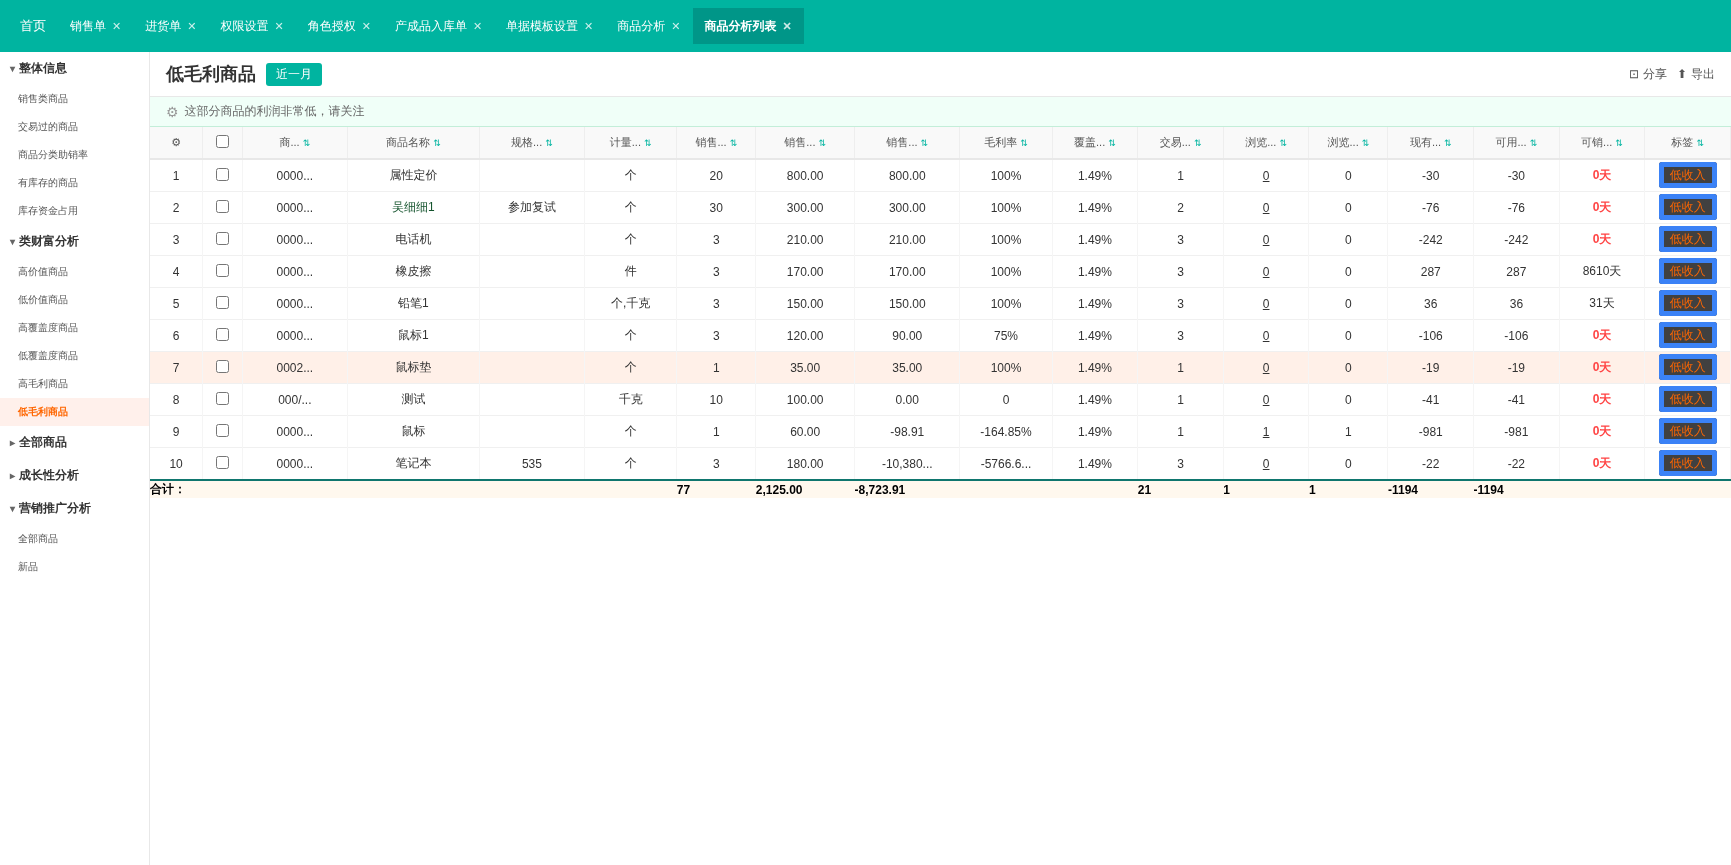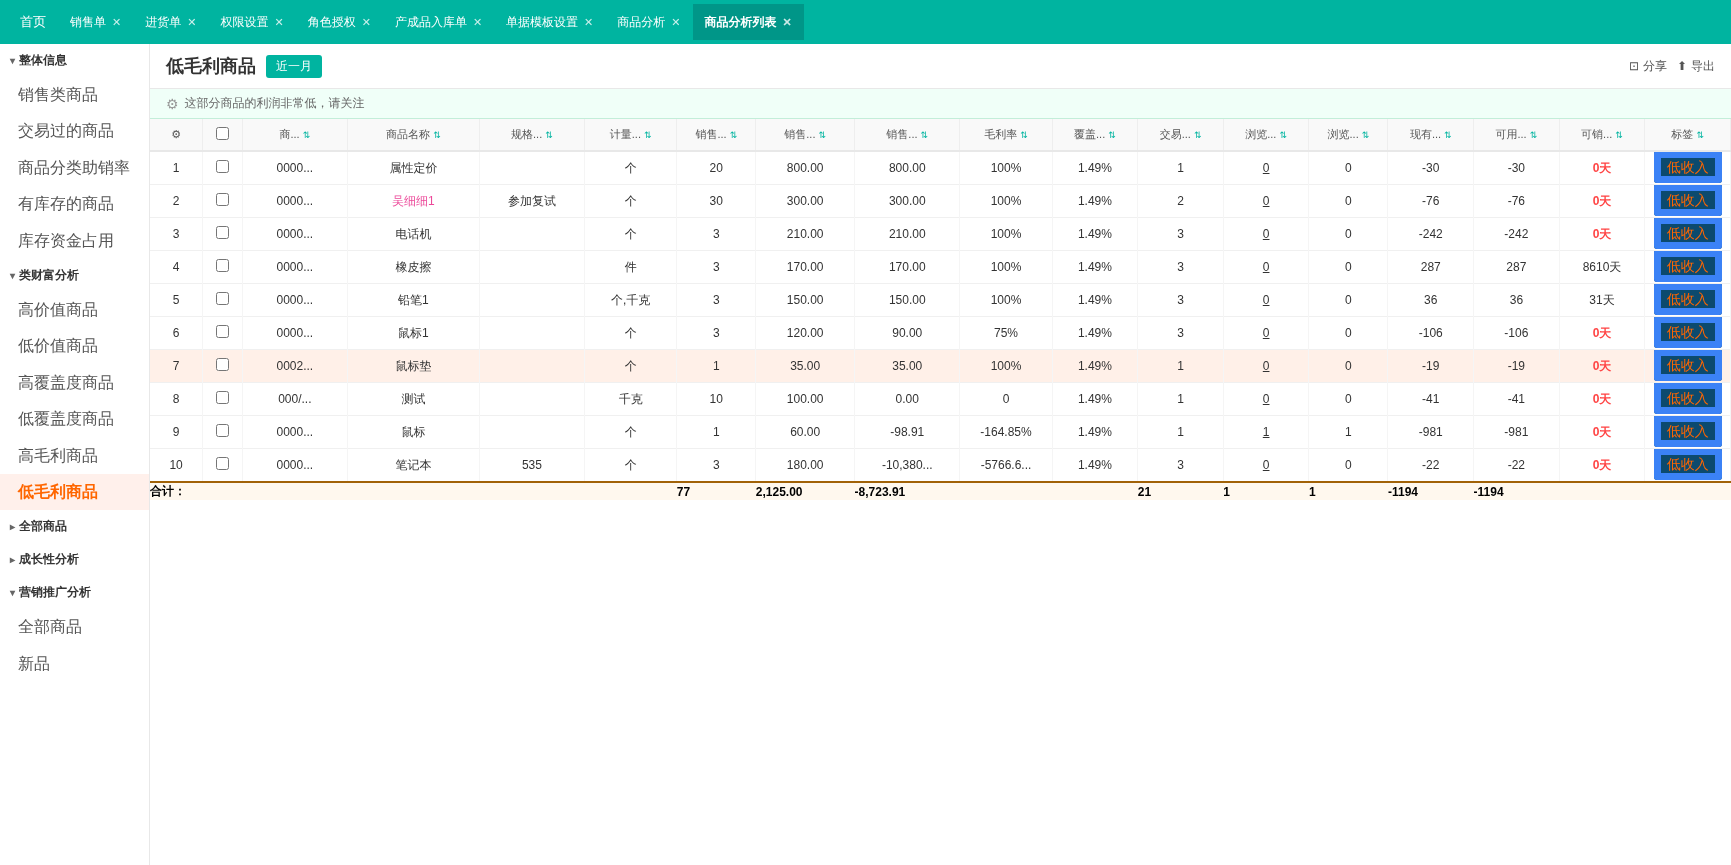--- a/index.html
+++ b/index.html
@@ -3,21 +3,21 @@
   <meta charset="utf-8">
   <style>
     * { box-sizing: border-box; margin: 0; padding: 0; font-family: 'Microsoft YaHei', Arial, sans-serif; font-size: 12px; }
     body { background: #f5f5f5; min-width: 1731px; }
 
     
     .top-nav {
       background: #00b4a0;
       display: flex;
       align-items: center;
-      height: 44px;
+      height: 52px;
       padding: 0 8px;
     }
     .nav-item {
       color: #fff;
       padding: 0 12px;
       height: 36px;
       display: flex;
       align-items: center;
       cursor: pointer;
       white-space: nowrap;
@@ -44,21 +44,21 @@
       color: #333;
       font-weight: bold;
       cursor: pointer;
       font-size: 12px;
     }
     .sidebar-group-header .arrow { margin-right: 4px; color: #666; font-size: 10px; }
     .sidebar-item {
       padding: 7px 10px 7px 18px;
       color: #555;
       cursor: pointer;
-      font-size: 16px;
+      font-size: 10px;
       line-height: 1.4;
     }
     .sidebar-item.active { background: #fff0eb; color: #ff6600; font-weight: bold; }
 
     
     .content-area {
       flex: 1;
       display: flex;
       flex-direction: column;
       overflow: hidden;
@@ -159,35 +159,35 @@
       padding: 7px 6px;
       text-align: center;
       color: #333;
       border-right: 1px solid #f5f5f5;
       white-space: nowrap;
       overflow: hidden;
       text-overflow: ellipsis;
       font-size: 12px;
     }
     .tag-badge {
-      background: #0c4a6e;
+      background: #404040;
       color: #ff6600;
-      border: 7px solid #3b82f6;
+      border: 5px solid #3b82f6;
       border-radius: 3px;
       padding: 1px 6px;
-      font-size: 14px;
+      font-size: 12px;
     }
     .underline-link { text-decoration: underline; color: #333; cursor: pointer; }
     .zero-days { color: #ff4444; font-weight: bold; }
     .days-normal { color: #333; }
 
     
     .totals-row {
       background: #fff8ee;
-      border-top: 2px solid #a16207;
+      border-top: 2px solid #0f766e;
     }
     .totals-row td {
       font-weight: bold;
       background: #fff8ee;
     }
 
     
     .pagination-bar {
       display: flex;
       align-items: center;
@@ -409,21 +409,21 @@
       <td>0</td>
       <td>-30</td>
       <td>-30</td>
       <td class="zero-days">0天</td>
       <td><span class="tag-badge">低收入</span></td>
     </tr>
             <tr>
       <td>2</td>
       <td><input type="checkbox" style=""></td>
       <td>0000...</td>
-      <td style="color:#ec4899;cursor:pointer;">吴细细1</td>
+      <td style="color:#14532d;cursor:pointer;">吴细细1</td>
       <td>参加复试</td>
       <td>个</td>
       <td>30</td>
       <td>300.00</td>
       <td>300.00</td>
       <td>100%</td>
       <td>1.49%</td>
       <td>2</td>
       <td class="underline-link">0</td>
       <td>0</td>

